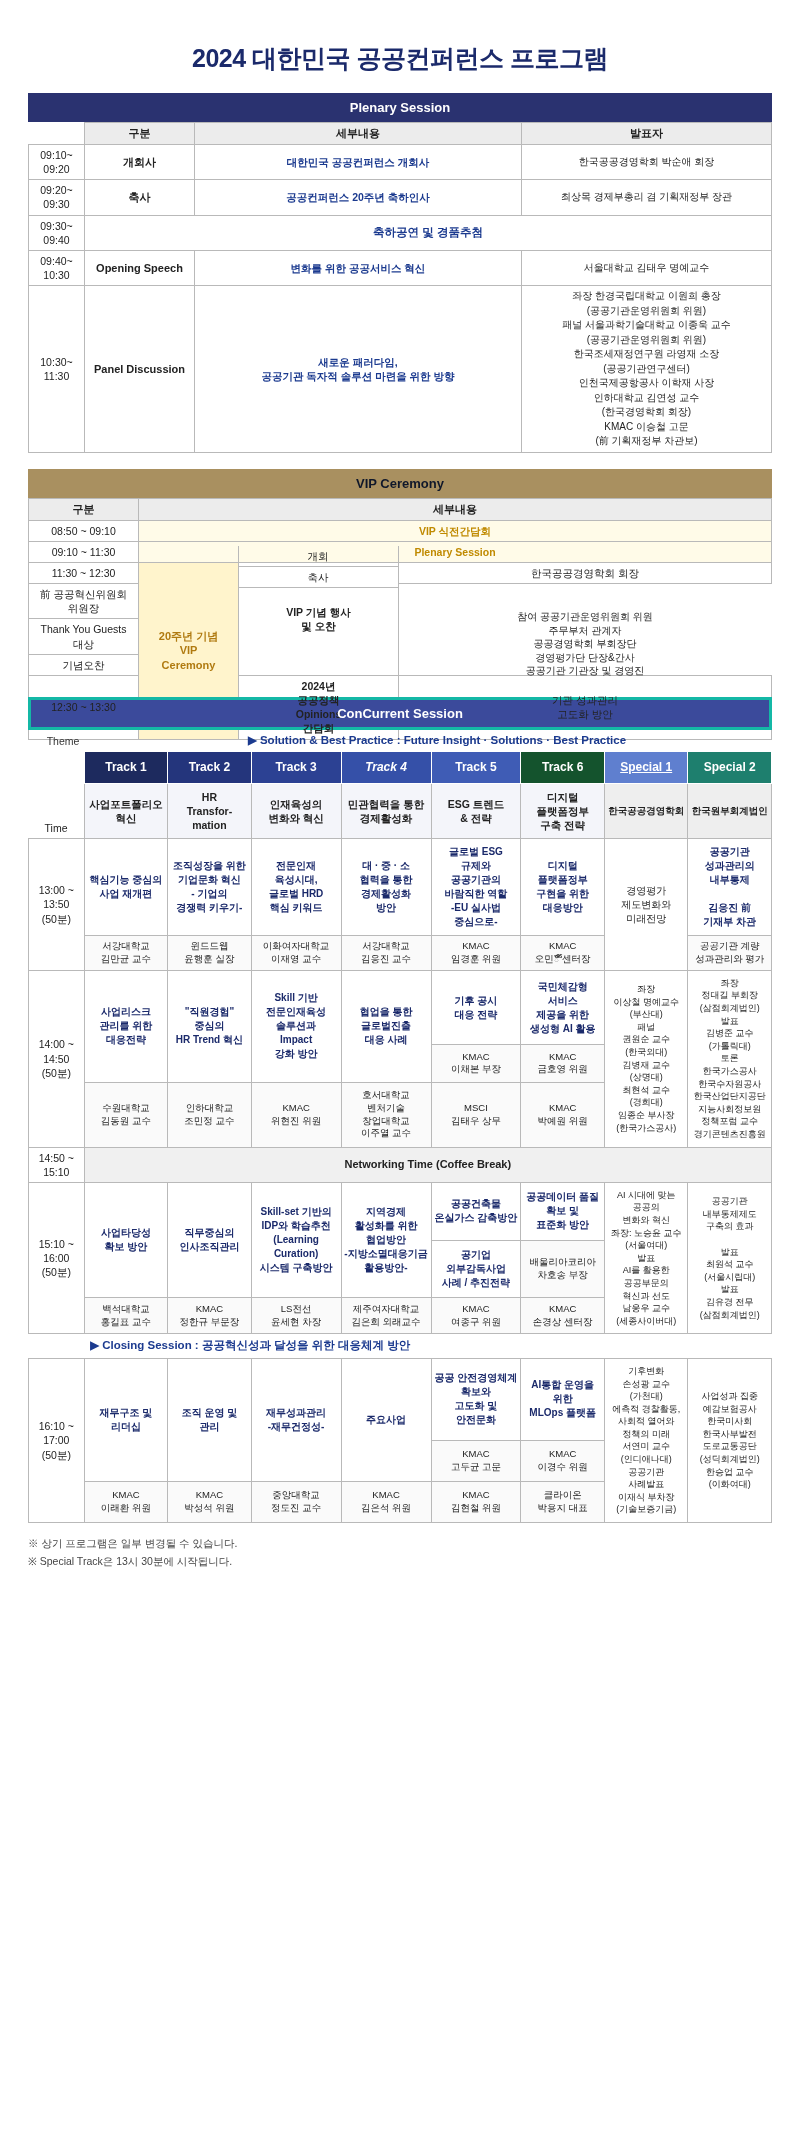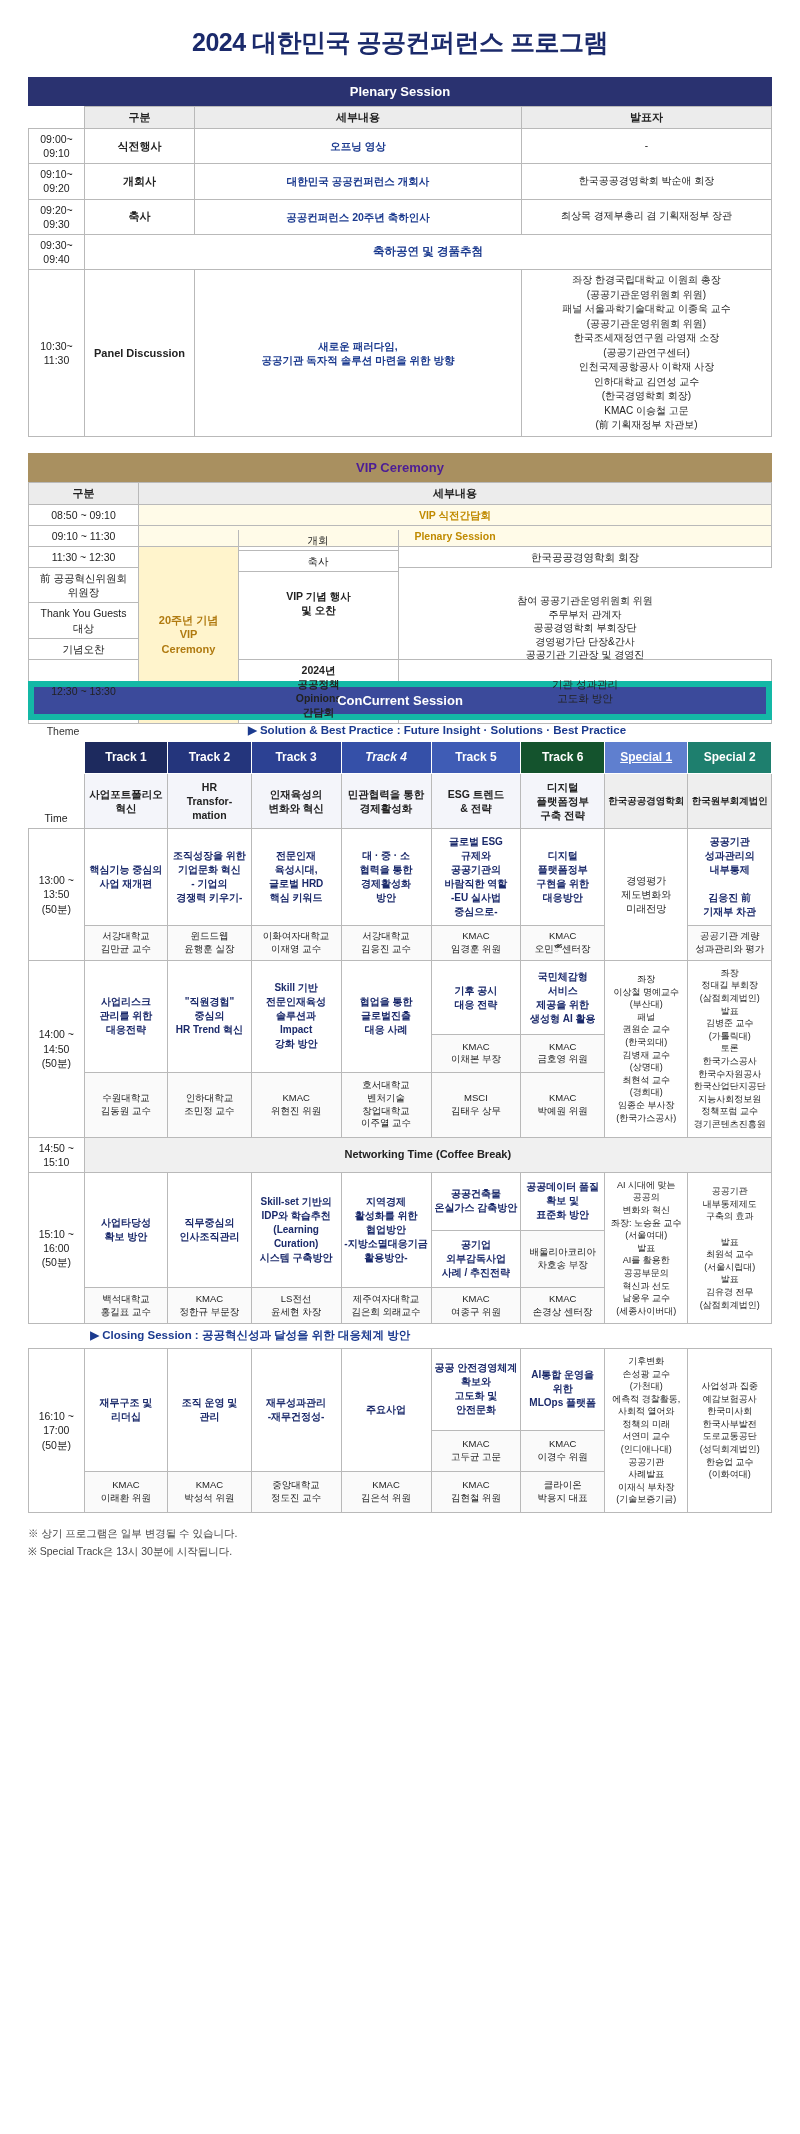--- a/index.html
+++ b/index.html
@@ -6,21 +6,21 @@
   body {
     margin: 0;
     padding: 0;
     width: 800px;
     background: #ffffff;
     font-family: "Liberation Sans", sans-serif;
     color: #222;
   }
   .page {
     width: 800px;
-    padding: 14px 28px 28px 28px;
+    padding: 30px 28px 28px 28px;
   }
   .main-title {
     text-align: center;
     font-size: 25px;
     font-weight: bold;
     color: #1b2a6b;
     letter-spacing: -0.5px;
     margin: 12px 0 18px 0;
   }
   table {
@@ -41,35 +41,35 @@
     background: #2a3270;
     color: #fff;
     font-weight: bold;
     font-size: 13px;
     padding: 6px 0;
     text-align: center;
     border: 1px solid #2a3270;
   }
   .band-gold {
     background: #a99060;
-    color: #4c1d95;
+    color: #0f172a;
     font-weight: bold;
     font-size: 13px;
     padding: 6px 0;
     text-align: center;
     border: 1px solid #a99060;
   }
   .band-blue2 {
     background: #3b4a9b;
     color: #fff;
     font-weight: bold;
     font-size: 13px;
     padding: 6px 0;
     text-align: center;
-    border: 6px solid #14b8a6;
+    border: 3px solid #14b8a6;
   }
   .hdr {
     background: #ececec;
     font-weight: bold;
     font-size: 11px;
   }
   .blue-text { color: #1b3a8f; font-weight: bold; }
   .navy-bold { color: #1b2a6b; font-weight: bold; }
   .sec { margin-top: 16px; }
   .time-cell { font-size: 10.5px; white-space: pre-line; }
@@ -175,44 +175,44 @@
           <col style="width:250px">
       </colgroup>
       <tbody>
           <tr>
         <td class="hdr" style="border-top:none;border-left:none;background:#fff;border-right:none"></td>
         <td class="hdr">구분</td>
         <td class="hdr">세부내용</td>
         <td class="hdr">발표자</td>
       </tr>
       <tr>
-        <td class="time-cell">09:00~
-09:10</td>
-        <td class="cat-cell">식전행사</td>
-        <td class="blue-text">오프닝 영상</td>
-        <td class="speaker">-</td>
-      </tr>
-      <tr>
         <td class="time-cell">09:10~
 09:20</td>
         <td class="cat-cell">개회사</td>
         <td class="blue-text">대한민국 공공컨퍼런스 개회사</td>
         <td class="speaker">한국공공경영학회 박순애 회장</td>
       </tr>
       <tr>
         <td class="time-cell">09:20~
 09:30</td>
         <td class="cat-cell">축사</td>
         <td class="blue-text">공공컨퍼런스 20주년 축하인사</td>
         <td class="speaker">최상목 경제부총리 겸 기획재정부 장관</td>
       </tr>
       <tr>
         <td class="time-cell">09:30~
 09:40</td>
         <td class="center-merge" colspan="3">축하공연 및 경품추첨</td>
+      </tr>
+      <tr>
+        <td class="time-cell">09:40~
+10:30</td>
+        <td class="cat-cell">Opening Speech</td>
+        <td class="blue-text">변화를 위한 공공서비스 혁신</td>
+        <td class="speaker">서울대학교 김태우 명예교수</td>
       </tr>
       <tr>
         <td class="time-cell">10:30~
 11:30</td>
         <td class="cat-cell">Panel Discussion</td>
         <td class="blue-text" style="white-space:pre-line">새로운 패러다임,
 공공기관 독자적 솔루션 마련을 위한 방향</td>
         <td class="speaker">좌장 한경국립대학교 이원희 총장
 (공공기관운영위원회 위원)
 패널 서울과학기술대학교 이종욱 교수

